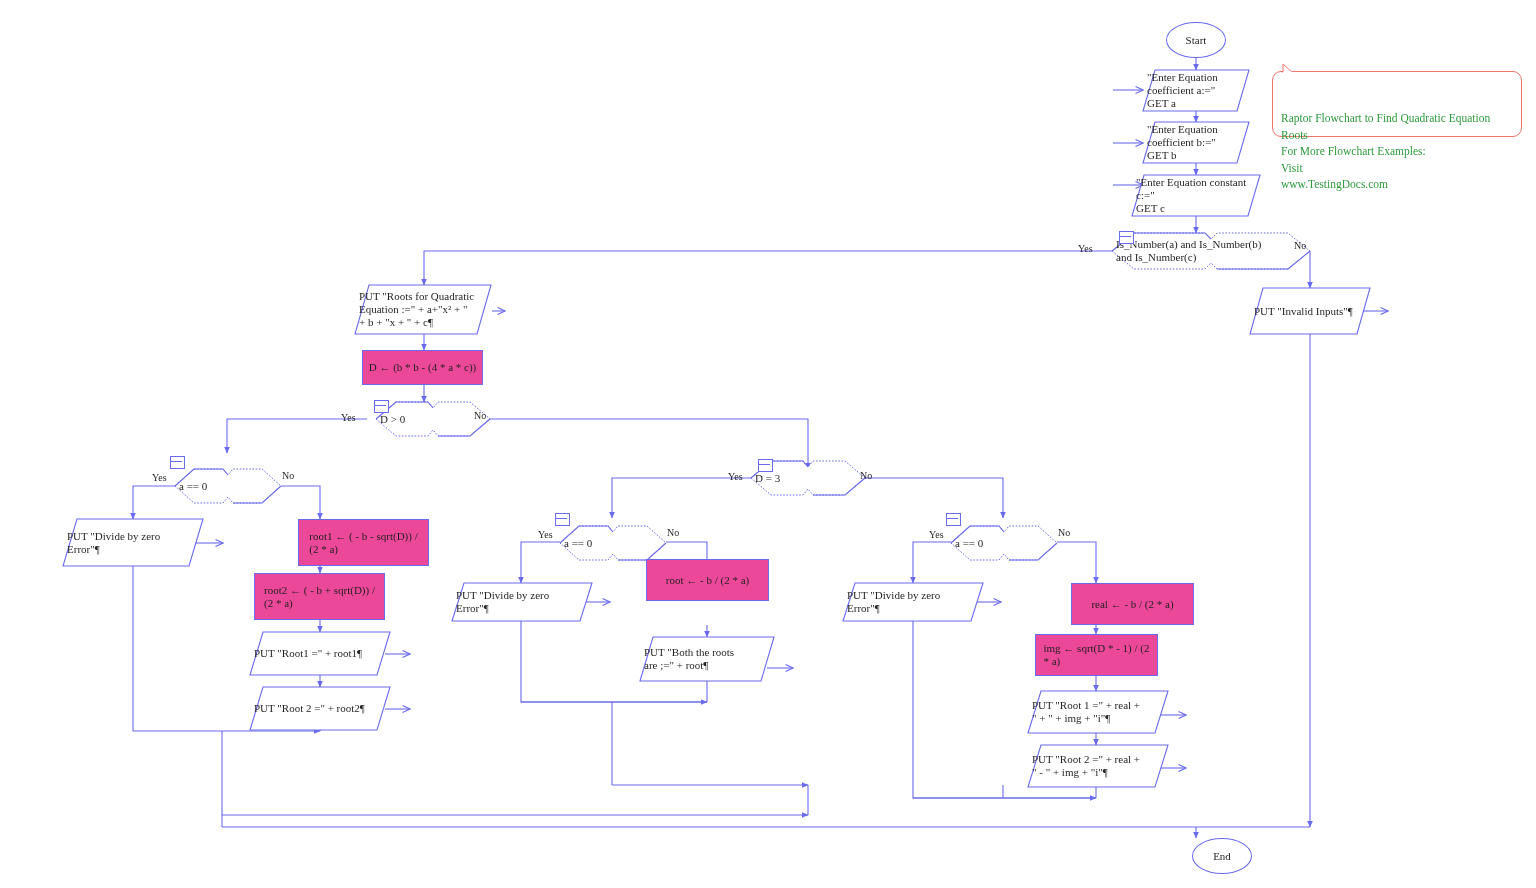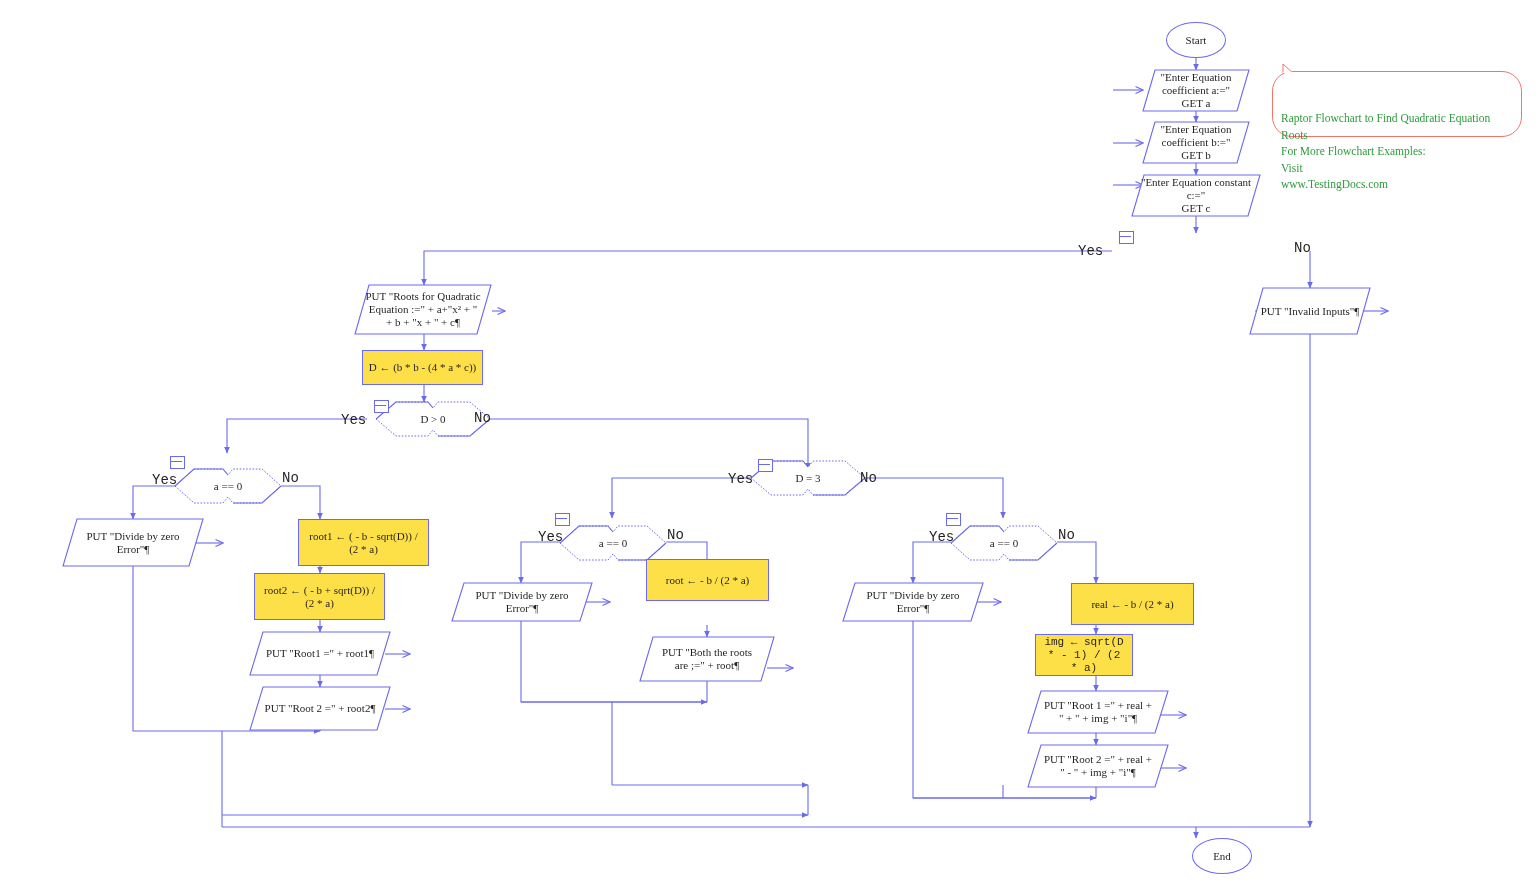--- a/index.html
+++ b/index.html
@@ -9,33 +9,32 @@
     width:1536px;height:888px;overflow:hidden;position:relative;
   }
   #canvas{position:relative;width:1536px;height:888px;background:#fff;}
   #wires{position:absolute;left:0;top:0;width:1536px;height:888px;}
 
   
   .node{
     position:absolute;
     box-sizing:border-box;
     display:flex;align-items:center;justify-content:center;
-    text-align:center;
     color:#231f20;
     font-size:11px;
     line-height:13px;
     white-space:pre-line;
     letter-spacing:0px;
   }
   .node .txt{display:block;padding:0 4px;}
 
   
   .rect{
     border:1.1px solid #6a6aee;
-    background:#fde047;
+    background:#ec4899;
   }
 
   
   .ellipse{
     border:1.1px solid #6a6aee;
     border-radius:50%;
     background:#fff;
   }
 
   
@@ -44,22 +43,22 @@
   .para .txt{position:relative;z-index:2;width:100%;}
 
   
   .dia{background:transparent;border:none;}
   .dia svg{position:absolute;left:0;top:0;overflow:visible;}
   .dia .txt{position:relative;z-index:2;width:100%;font-size:11px;}
 
   
   .blabel{
     position:absolute;
-    font-family:Liberation Mono, monospace;
-    font-size:14px;
+    font-family:Liberation Serif, serif;
+    font-size:10px;
     color:#231f20;
     z-index:5;
     white-space:nowrap;
   }
 
   
   .collapse{
     position:absolute;
     width:13px;height:11px;
     border:1px solid #6a6aee;
@@ -68,21 +67,21 @@
   }
   .collapse:after{
     content:"";position:absolute;left:0;top:4px;
     width:11px;height:1px;background:#6a6aee;
   }
 
   
   .callout{
     position:absolute;
     border:1px solid #f0756b;
-    border-radius:20px;
+    border-radius:9px;
     background:#fff;
     color:#2e9b3d;
     font-size:11.5px;
     line-height:16.5px;
     padding:5px 8px 6px 8px;
     box-sizing:border-box;
     white-space:pre-line;
   }
   .callout .tail{
     position:absolute;left:9px;top:-8px;width:12px;height:9px;
@@ -226,20 +225,30 @@
 
   <div class="node para" style="left:1132px;top:175px;width:128px;height:41px;">
     <svg width="128" height="41" viewBox="0 0 128 41">
         <polygon points="12,0 128,0 116,41 0,41" fill="#fff" stroke="#6a6aee" stroke-width="1.1"></polygon>
       </svg>
     <span class="txt">"Enter Equation constant
 c:="
 GET c</span>
   </div>
 
+  <div class="node dia" style="left:1112px;top:233px;width:198px;height:36px;">
+    <svg width="198" height="36" viewBox="0 0 198 36">
+      <path d="M0,18 L22,0 L93,0 L99,6 L105,0 L176,0 L198,18" fill="#fff" stroke="#6a6aee" stroke-width="1" stroke-dasharray="1.6 1.6"></path>
+      <path d="M0,18 L22,36 L93,36 L99,30 L105,36 L176,36 L198,18" fill="#fff" stroke="#6a6aee" stroke-width="1" stroke-dasharray="1.6 1.6"></path>
+      <path d="M0,18 L22,0 L93,0 L99,6" fill="none" stroke="#6a6aee" stroke-width="1.1"></path>
+      <path d="M105,36 L176,36 L198,18" fill="none" stroke="#6a6aee" stroke-width="1.1"></path>
+    </svg>
+    <span class="txt">Is_Number(a) and Is_Number(b)
+and Is_Number(c)</span>
+  </div>
   <div class="collapse" style="left:1119px;top:231px;"></div>
   <div class="blabel" style="left:1078px;top:243px;">Yes</div>
   <div class="blabel" style="left:1294px;top:240px;">No</div>
 
   <div class="node para" style="left:1250px;top:288px;width:120px;height:46px;">
     <svg width="120" height="46" viewBox="0 0 120 46">
         <polygon points="13,0 120,0 107,46 0,46" fill="#fff" stroke="#6a6aee" stroke-width="1.1"></polygon>
       </svg>
     <span class="txt">PUT "Invalid Inputs"¶</span>
   </div>
@@ -379,21 +388,21 @@
         <polygon points="12,0 140,0 128,38 0,38" fill="#fff" stroke="#6a6aee" stroke-width="1.1"></polygon>
       </svg>
     <span class="txt">PUT "Divide by zero
 Error"¶</span>
   </div>
 
   <div class="node rect" style="left:1035px;top:583px;width:123px;height:42px;margin-left:36px;">
     <span class="txt">real ←  - b / (2 * a)</span>
   </div>
 
-  <div class="node rect" style="left:1035px;top:634px;width:98px;height:42px;font-family:Liberation Mono, monospace;">
+  <div class="node rect" style="left:1035px;top:634px;width:123px;height:42px;">
     <span class="txt">img ← sqrt(D *  - 1) / (2
 * a)</span>
   </div>
 
   <div class="node para" style="left:1028px;top:691px;width:140px;height:42px;">
     <svg width="140" height="42" viewBox="0 0 140 42">
         <polygon points="13,0 140,0 127,42 0,42" fill="#fff" stroke="#6a6aee" stroke-width="1.1"></polygon>
       </svg>
     <span class="txt">PUT "Root 1 =" + real +
 " + " + img + "i"¶</span>

